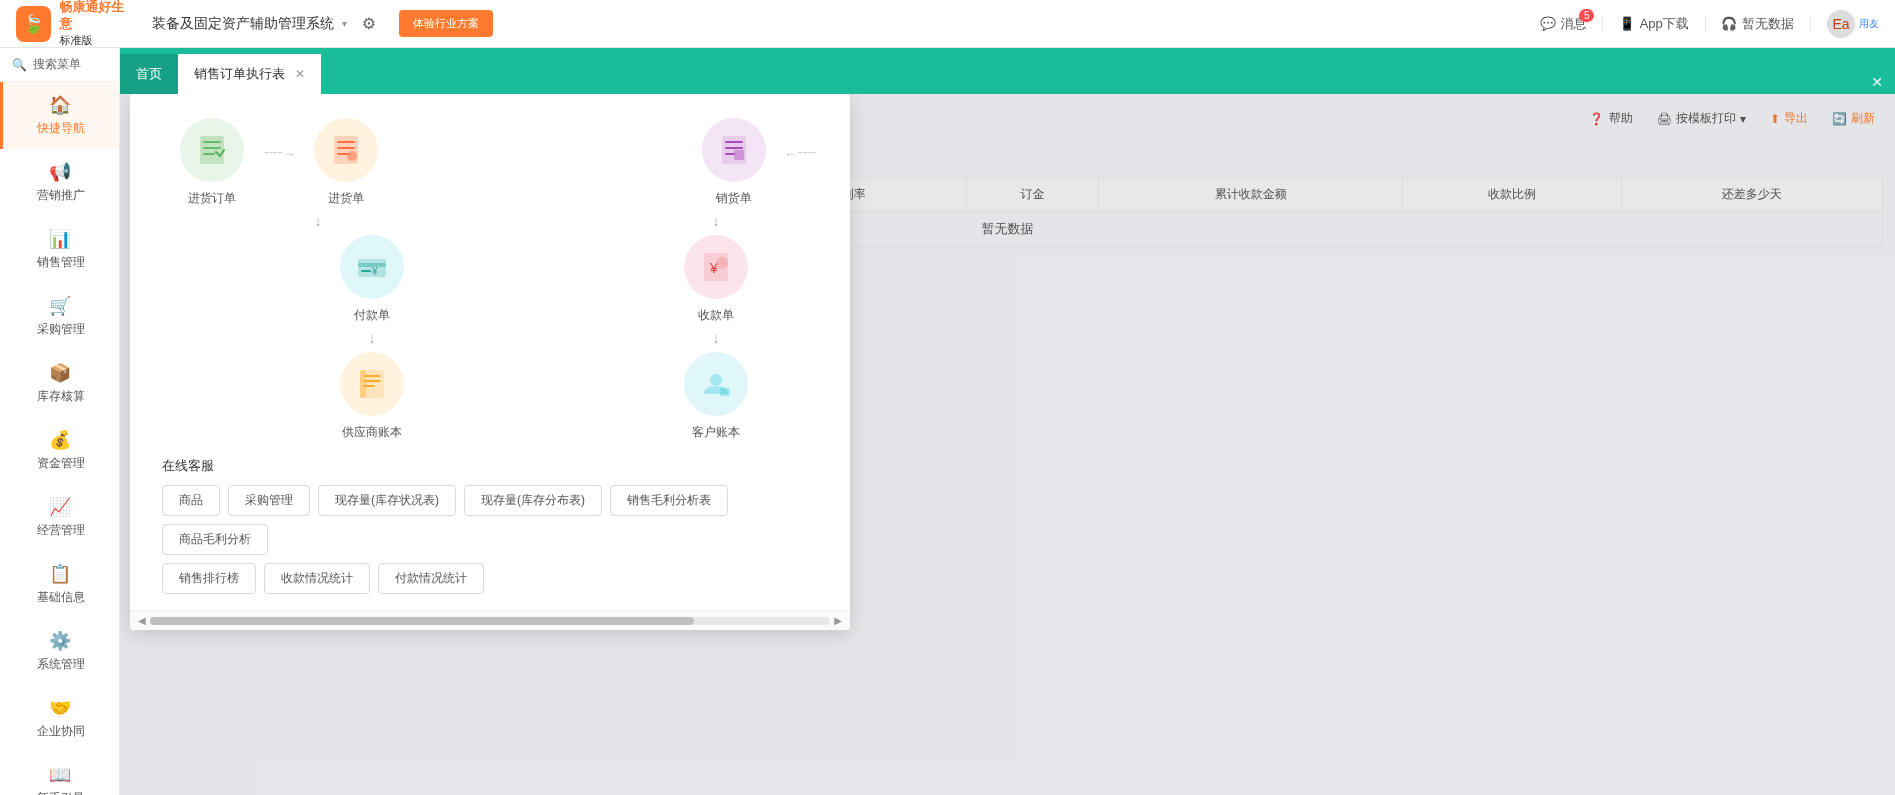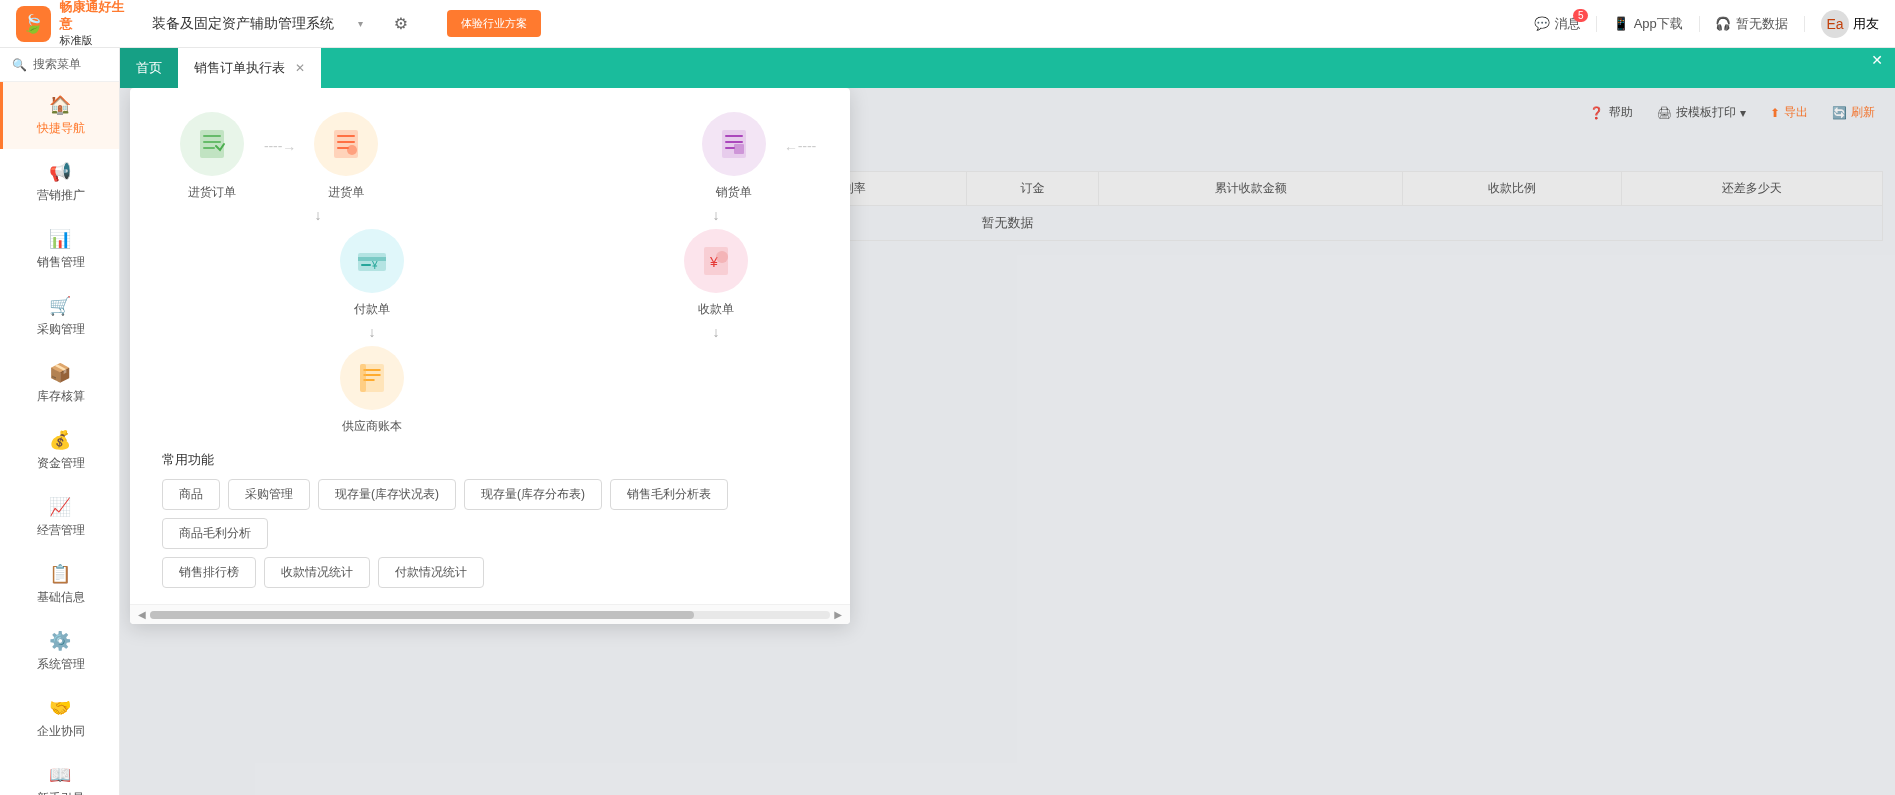--- a/index.html
+++ b/index.html
@@ -16,21 +16,21 @@
       align-items: center;
       padding: 0 16px;
       border-bottom: 1px solid #e8e8e8;
       flex-shrink: 0;
     }
     .logo-area { display: flex; align-items: center; gap: 8px; width: 120px; }
     .logo-icon { width: 36px; height: 36px; background: #ff7a2f; border-radius: 8px; display: flex; align-items: center; justify-content: center; color: white; font-size: 18px; font-weight: bold; }
     .logo-text { font-size: 11px; color: #333; line-height: 1.3; }
     .logo-text .brand { font-size: 13px; font-weight: bold; color: #ff7a2f; }
 
-    .system-title { display: flex; align-items: center; gap: 24px; flex: 1; padding-left: 16px; }
+    .system-title { display: flex; align-items: center; gap: 8px; flex: 1; padding-left: 16px; }
     .system-title-text { font-size: 14px; color: #333; font-weight: 500; }
     .dropdown-arrow { color: #999; font-size: 10px; }
     .gear-btn { width: 28px; height: 28px; display: flex; align-items: center; justify-content: center; color: #666; cursor: pointer; font-size: 16px; }
     .trial-btn {
       background: #ff7a2f;
       color: white;
       border: none;
       border-radius: 4px;
       padding: 6px 14px;
       font-size: 11px;
@@ -77,24 +77,24 @@
       color: #666;
       font-size: 12px;
       border-bottom: 1px solid #f0f0f0;
     }
 
     
     .content-area { flex: 1; display: flex; flex-direction: column; overflow: hidden; position: relative; }
 
     
     .tab-bar {
-      height: 40px;
+      height: 46px;
       background: #1abc9c;
       display: flex;
-      align-items: flex-start;
+      align-items: flex-end;
       padding: 0 0 0 0;
       flex-shrink: 0;
     }
     .tab-item {
       height: 40px;
       display: flex;
       align-items: center;
       padding: 0 16px;
       cursor: pointer;
       font-size: 13px;
@@ -235,21 +235,21 @@
       flex: 1; height: 8px; background: #e8e8e8; border-radius: 4px; margin: 0 4px;
       position: relative;
     }
     .scroll-thumb {
       position: absolute; left: 0; top: 0; width: 80%; height: 100%;
       background: #c0c0c0; border-radius: 4px;
     }
     .scroll-arrow { color: #999; font-size: 10px; cursor: pointer; }
 
     
-    .user-label { font-size: 13px; color: #000000; }
+    .user-label { font-size: 10px; color: #3b82f6; }
 
     .header-divider { width: 1px; height: 16px; background: #e8e8e8; }
   </style>
 </head>
 <body>
 
 <div class="app-wrapper">
 
   <div class="top-header">
     <div class="logo-area">
@@ -526,25 +526,35 @@
                       <rect x="6" y="4" width="24" height="28" rx="2" fill="#ffcc80" opacity="0.4"></rect>
                       <path d="M10 10 H26 M10 15 H26 M10 20 H20" stroke="#ff9800" stroke-width="1.5" stroke-linecap="round"></path>
                       <rect x="6" y="4" width="6" height="28" rx="2" fill="#ffb74d" opacity="0.5"></rect>
                     </svg>
                   </div>
                   <span class="flow-label">供应商账本</span>
                 </div>
 
                 <div style="flex:1"></div>
 
+                <div class="flow-node" style="margin-right:52px">
+                  <div class="flow-circle node-teal">
+                    <svg width="36" height="36" viewBox="0 0 36 36">
+                      <circle cx="18" cy="14" r="6" fill="#4dd0e1" opacity="0.4"></circle>
+                      <path d="M6 28 Q6 20 18 20 Q30 20 30 28" fill="#4dd0e1" opacity="0.4"></path>
+                      <rect x="22" y="22" width="10" height="8" rx="1" fill="#26c6da" opacity="0.3"></rect>
+                    </svg>
+                  </div>
+                  <span class="flow-label">客户账本</span>
+                </div>
               </div>
             </div>
 
             <div class="common-section">
-              <div class="section-title">常用功能</div>
+              <div class="section-title">在线客服</div>
               <div class="function-grid">
                 <button class="function-btn">商品</button>
                 <button class="function-btn">采购管理</button>
                 <button class="function-btn">现存量(库存状况表)</button>
                 <button class="function-btn">现存量(库存分布表)</button>
                 <button class="function-btn">销售毛利分析表</button>
                 <button class="function-btn">商品毛利分析</button>
               </div>
               <div class="function-grid" style="margin-top:8px">
                 <button class="function-btn">销售排行榜</button>

